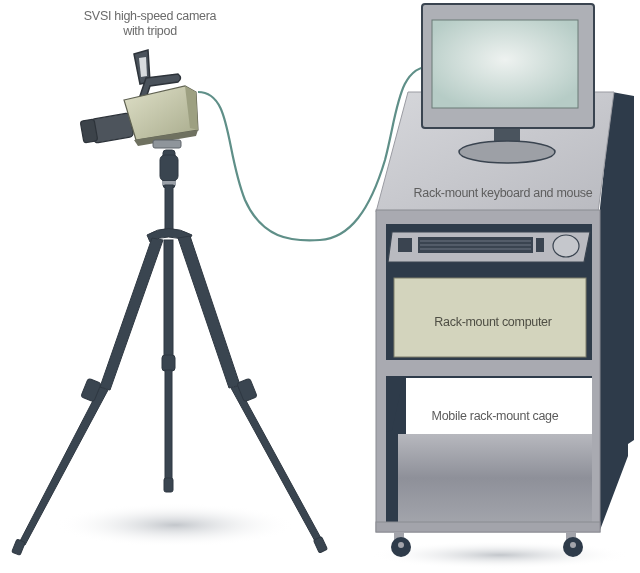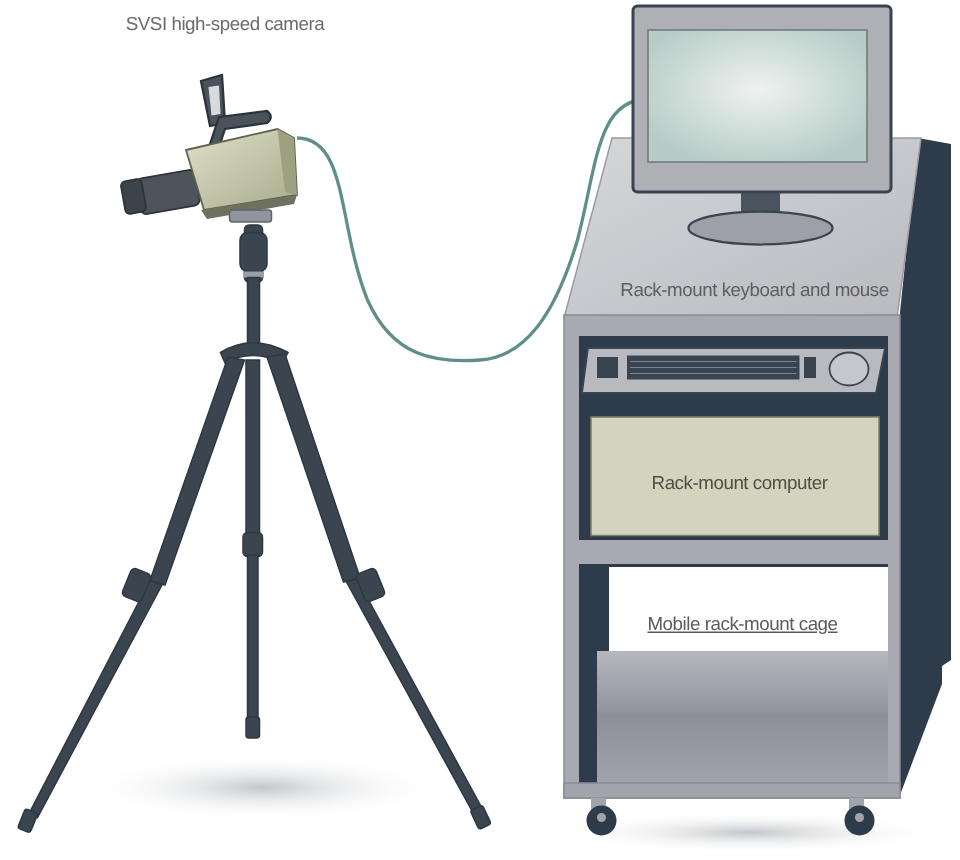--- a/index.html
+++ b/index.html
@@ -8,21 +8,21 @@
   svg.art { position:absolute; left:0; top:0; }
   .label { position:absolute; color:#6b6b6b; font-size:12.5px; line-height:15px; text-align:center; letter-spacing:-0.3px; white-space:nowrap; }
   .lbl-camera { left:70px; top:9px; width:160px; }
   .lbl-camera span { display:block; }
   .lbl-ethernet { left:240px; top:195px; width:110px; }
   .lbl-ethernet span { display:block; }
   .lbl-monitor { left:430px; top:18px; width:120px; color:#555; }
   .lbl-monitor span { display:block; }
   .lbl-kbd { left:383px; top:186px; width:240px; color:#5e5e5e; }
   .lbl-computer { left:393px; top:315px; width:200px; color:#4e4e44; }
-  .lbl-cage { left:405px; top:409px; width:180px; color:#5b5b5b;text-decoration:underline; }
+  .lbl-cage { left:405px; top:409px; width:180px; color:#5b5b5b; }
 </style>
 </head>
 <body>
 
 <div class="stage">
 
 <svg class="art" width="640" height="573" viewBox="0 0 640 573">
   <defs>
     <radialGradient id="shadowG" cx="50%" cy="50%" r="50%">
       <stop offset="0%" stop-color="#9aa0a8" stop-opacity="0.6"></stop>
@@ -147,20 +147,21 @@
     <rect x="494" y="128" width="26" height="26" fill="#4a545e"></rect>
     <ellipse cx="507" cy="152" rx="48" ry="11" fill="#9da0a6" stroke="#3a4450" stroke-width="1.5"></ellipse>
 
     <rect x="422" y="4" width="172" height="124" rx="3" fill="#aeb0b6" stroke="#3a4450" stroke-width="2"></rect>
     <rect x="432" y="20" width="146" height="88" fill="url(#screenG)" stroke="#6a7a76" stroke-width="1"></rect>
   </g>
 </svg>
 
 <div class="label lbl-camera">
   <span>SVSI high-speed camera</span>
+  <span>with tripod</span>
 </div>
 
 
 
 <div class="label lbl-kbd">Rack-mount keyboard and mouse</div>
 
 <div class="label lbl-computer">Rack-mount computer</div>
 
 <div class="label lbl-cage">Mobile rack-mount cage</div>
 

